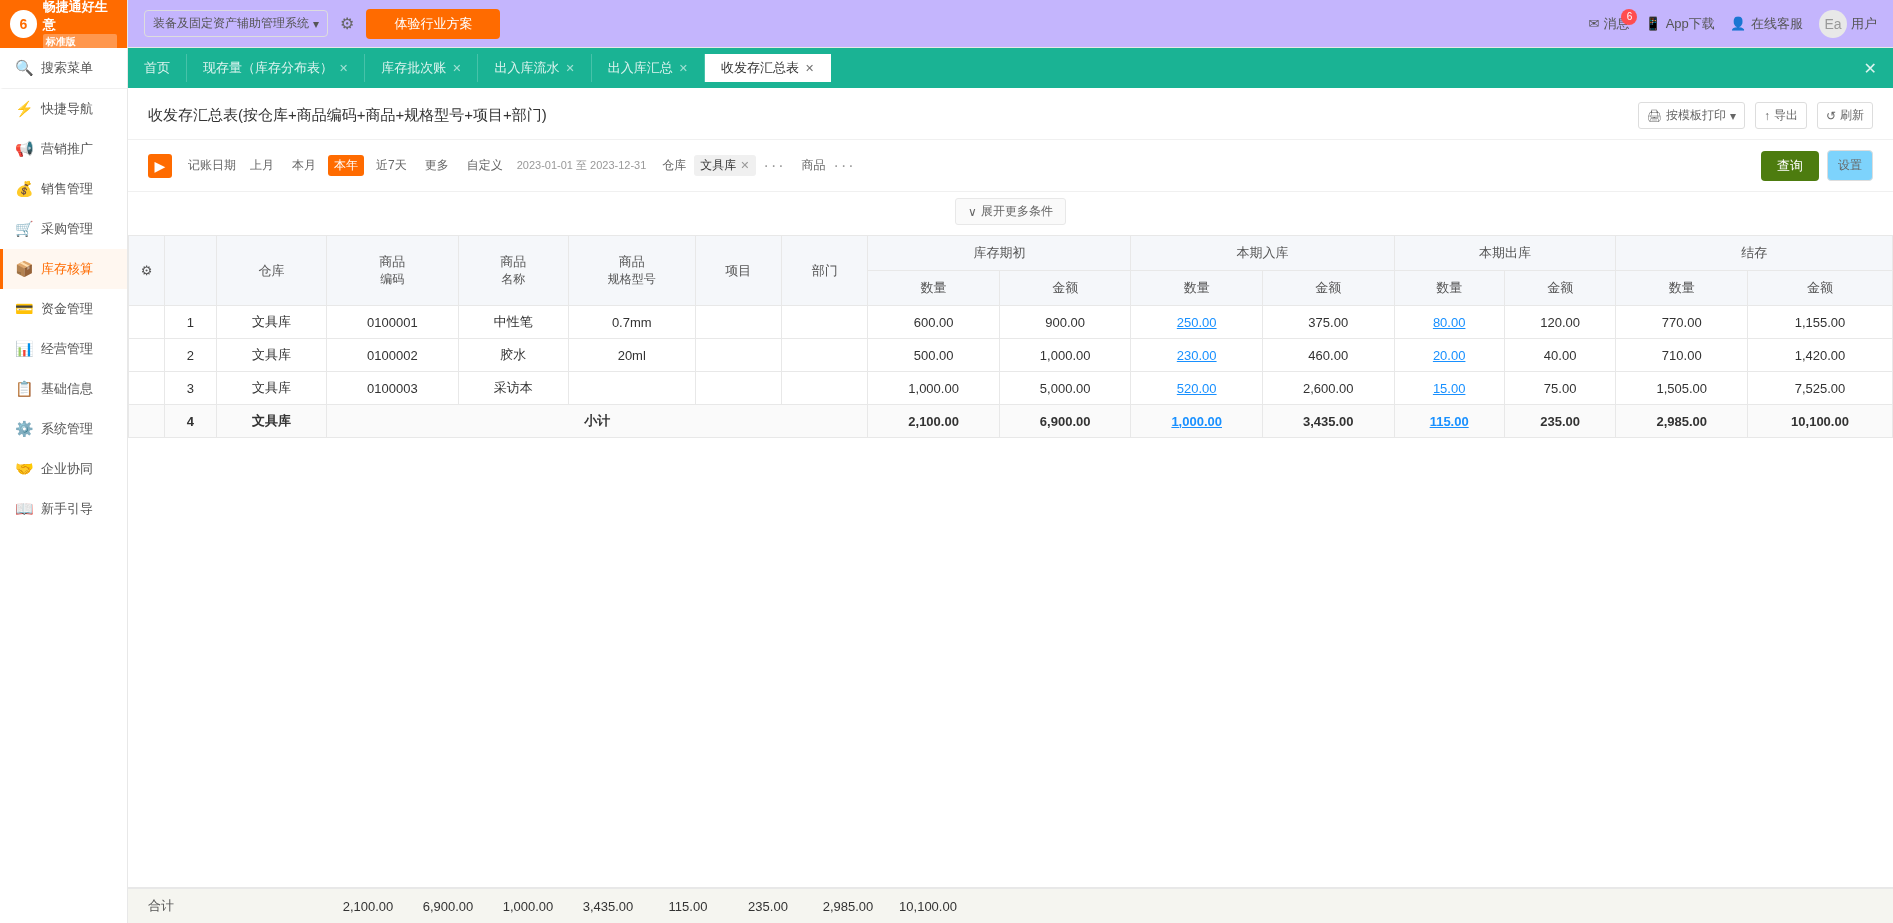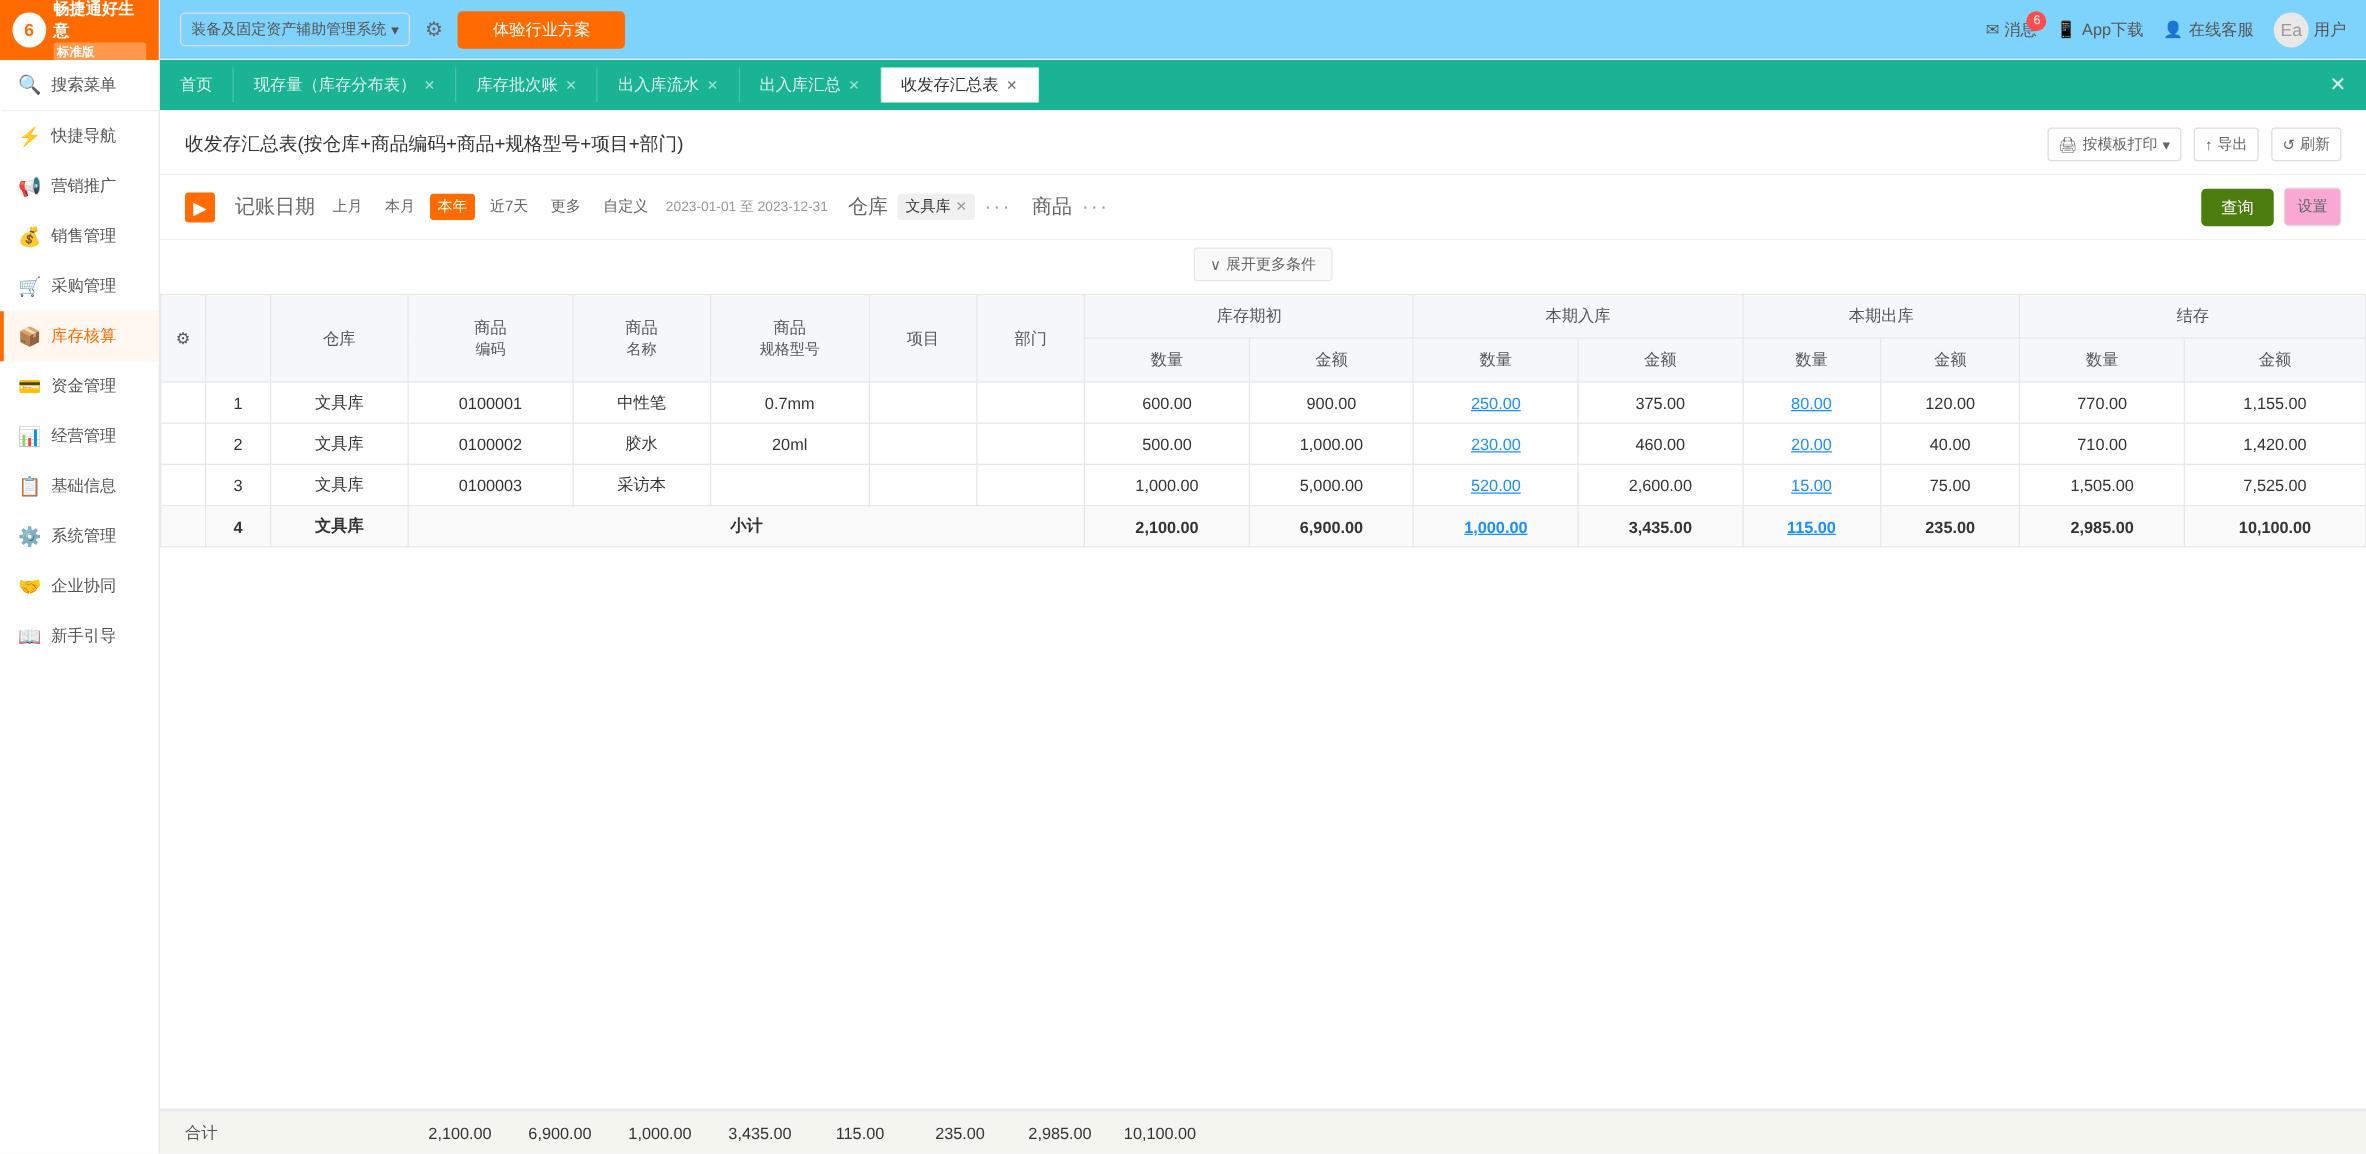--- a/index.html
+++ b/index.html
@@ -16,21 +16,21 @@
     .sidebar-search { padding: 8px 10px; border-bottom: 1px solid #f0f0f0; display: flex; align-items: center; gap: 6px; color: #666; cursor: pointer; }
     .sidebar-nav { flex: 1; overflow-y: auto; }
     .sidebar-item { display: flex; align-items: center; gap: 8px; padding: 11px 12px; cursor: pointer; color: #555; font-size: 13px; border-left: 3px solid transparent; }
     .sidebar-item.active { background: #fff7f0; color: #ff6b00; border-left-color: #ff6b00; font-weight: 500; }
     .sidebar-item-icon { font-size: 15px; width: 18px; text-align: center; }
 
     
     .main-content { flex: 1; display: flex; flex-direction: column; overflow: hidden; }
 
     
-    .top-bar { height: 48px; background: #7dd3fc; border-bottom: 1px solid #e8e8e8; display: flex; align-items: center; justify-content: space-between; padding: 0 16px; flex-shrink: 0; }
+    .top-bar { height: 48px; background: #c4b5fd; border-bottom: 1px solid #e8e8e8; display: flex; align-items: center; justify-content: space-between; padding: 0 16px; flex-shrink: 0; }
     .top-bar-left { display: flex; align-items: center; gap: 12px; }
     .system-selector { border: 1px solid #ddd; border-radius: 4px; padding: 4px 8px; font-size: 12px; color: #555; display: flex; align-items: center; gap: 4px; cursor: pointer; }
     .top-bar-right { display: flex; align-items: center; gap: 16px; font-size: 13px; color: #555; }
     .top-bar-btn { display: flex; align-items: center; gap: 4px; cursor: pointer; position: relative; }
     .badge { background: #ff4d4f; color: #fff; border-radius: 10px; font-size: 10px; padding: 0 4px; min-width: 16px; height: 16px; display: flex; align-items: center; justify-content: center; position: absolute; top: -6px; right: -8px; }
     .try-btn { background: #ff6b00; color: #fff; border: none; border-radius: 4px; padding: 6px 28px; font-size: 13px; cursor: pointer; }
     .settings-icon { cursor: pointer; color: #666; font-size: 16px; }
     .user-avatar { width: 28px; height: 28px; background: #e8e8e8; border-radius: 50%; display: flex; align-items: center; justify-content: center; color: #999; font-size: 14px; text-align: right; }
 
     
@@ -46,30 +46,30 @@
 
     
     .page-header { padding: 14px 20px 10px; border-bottom: 1px solid #f0f0f0; display: flex; align-items: center; justify-content: space-between; }
     .page-title { font-size: 15px; color: #333; font-weight: 500; }
     .page-actions { display: flex; align-items: center; gap: 10px; }
     .action-btn { display: flex; align-items: center; gap: 4px; color: #666; font-size: 12px; cursor: pointer; padding: 4px 8px; border: 1px solid #ddd; border-radius: 3px; background: #fff; }
 
     
     .filter-bar { padding: 10px 20px; border-bottom: 1px solid #f0f0f0; display: flex; align-items: center; gap: 16px; flex-wrap: wrap; }
     .filter-section { display: flex; align-items: center; gap: 8px; }
-    .filter-label { color: #666; font-size: 16px; white-space: nowrap; }
+    .filter-label { color: #666; font-size: 12px; white-space: nowrap; }
     .filter-dates { display: flex; align-items: center; gap: 6px; font-size: 12px; color: #666; }
     .date-btn { padding: 2px 6px; cursor: pointer; border-radius: 3px; }
     .date-btn.active { background: #ff6b00; color: #fff; border-radius: 3px; }
     .date-range { color: #999; font-size: 11px; }
     .filter-tag { display: flex; align-items: center; gap: 4px; background: #f0f0f0; border-radius: 3px; padding: 2px 6px; font-size: 12px; }
     .filter-tag-close { cursor: pointer; color: #999; font-size: 11px; }
     .filter-dots { color: #999; cursor: pointer; font-size: 16px; letter-spacing: 2px; }
     .query-btn { background: #4d7c0f; color: #fff; border: none; border-radius: 4px; padding: 6px 16px; font-size: 13px; cursor: pointer; }
-    .settings-small-btn { background: #f9a8d4; color: #666; border: 1px solid #ddd; border-radius: 4px; padding: 6px 10px; font-size: 12px; cursor: pointer; }
+    .settings-small-btn { background: #7dd3fc; color: #666; border: 1px solid #ddd; border-radius: 4px; padding: 6px 10px; font-size: 12px; cursor: pointer; }
 
     
     .filter-row2 { padding: 6px 20px 10px; display: flex; align-items: center; }
     .expand-more-btn { display: flex; align-items: center; gap: 4px; color: #666; font-size: 12px; cursor: pointer; margin: 0 auto; padding: 4px 12px; border: 1px solid #e8e8e8; border-radius: 3px; background: #fafafa; }
 
     
     .table-container { padding: 0 0; overflow-x: auto; }
     table { width: 100%; border-collapse: collapse; font-size: 13px; }
     thead th { background: #f5f7fa; border: 1px solid #e8e8e8; padding: 8px 10px; text-align: center; color: #555; font-weight: 500; white-space: nowrap; }
     thead th.settings-th { width: 36px; }

